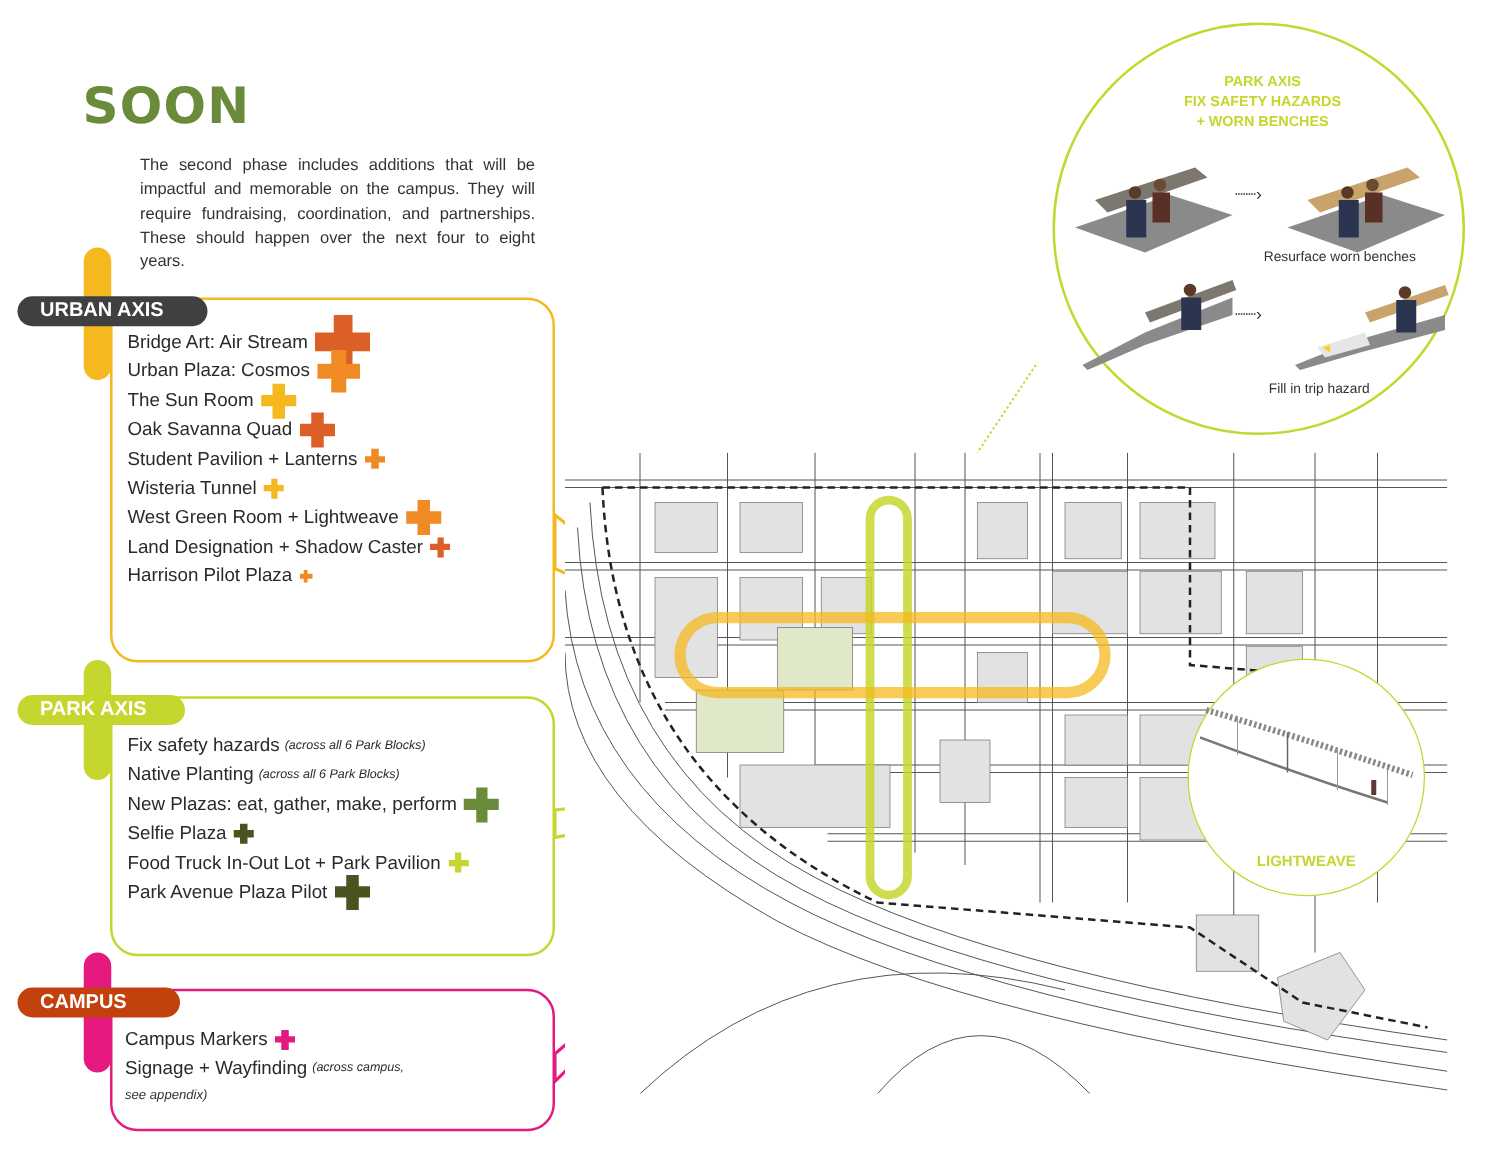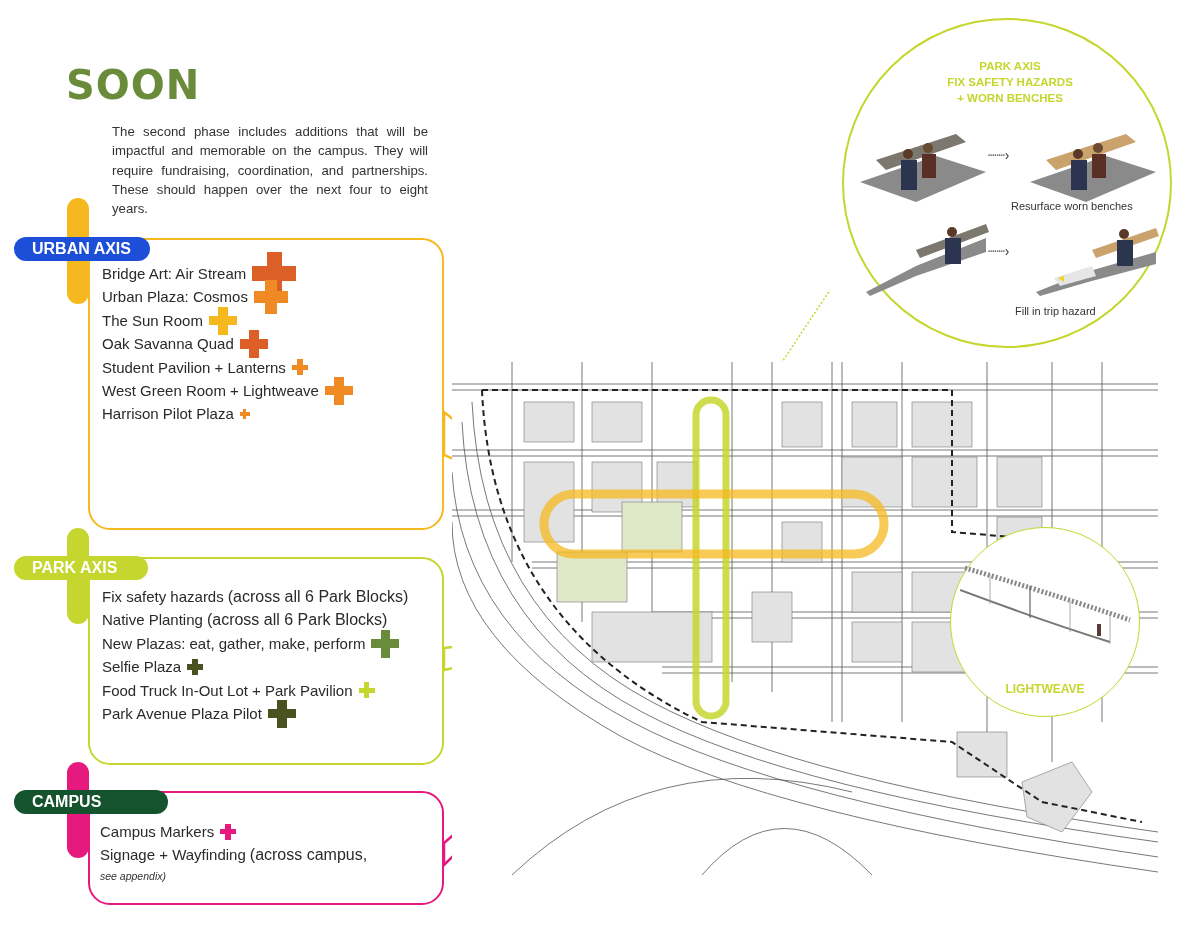--- a/index.html
+++ b/index.html
@@ -6,41 +6,41 @@
   body { width: 1200px; height: 927px; background: #fff; position: relative; overflow: hidden; font-family: "Liberation Sans", sans-serif; color: #2a2a2a; }
   .abs { position: absolute; }
   .title { left: 66px; top: 62px; font-family: "DejaVu Sans", sans-serif; font-weight: 900; font-size: 40px; letter-spacing: 1px; color: #6a8c3a; }
   .intro { left: 112px; top: 122px; width: 316px; font-size: 13.2px; line-height: 19.3px; text-align: justify; color: #333; }
 
   .panel { position: absolute; border: 2.5px solid; border-radius: 22px; background: #fff; }
   .tag-v { position: absolute; width: 22px; border-radius: 11px; }
   .tag-h { position: absolute; height: 24px; border-radius: 12px; color: #fff; font-weight: 700; font-size: 16px; line-height: 24px; padding-left: 18px; }
   .items { position: absolute; list-style: none; font-size: 15px; line-height: 23.4px; color: #2a2a2a; }
   .items li { white-space: nowrap; display: flex; align-items: center; }
-  .items li .note { font-size: 16px; margin-left: 4px; }
+  .items li .note { font-style: italic; font-size: 10px; margin-left: 4px; }
   .plus { display: inline-block; position: relative; margin-left: 6px; }
   .plus::before, .plus::after { content: ""; position: absolute; background: var(--c); }
   .plus::before { left: 33%; top: 0; width: 34%; height: 100%; }
   .plus::after { left: 0; top: 33%; width: 100%; height: 34%; }
 
   .map { left: 452px; top: 362px; width: 706px; height: 513px; background: #fff; overflow: hidden; }
   .callout-circle { border-radius: 50%; border: 2.5px solid #c5d62e; background: #fff; }
   .callout-title { color: #c5d62e; font-weight: 700; font-size: 11.5px; text-align: center; line-height: 16px; }
   .caption { font-size: 11px; color: #333; }
 </style>
 </head>
 <body>
 
 <div class="abs title">SOON</div>
 <div class="abs intro">The second phase includes additions that will be impactful and memorable on the campus. They will require fundraising, coordination, and partnerships. These should happen over the next four to eight years.</div>
 
 <div>
   <div class="panel" style="left:88px; top:238px; width:356px; height:292px; border-color:#f6b81f;"></div>
   <div class="tag-v" style="left:67px; top:198px; height:106px; background:#f6b81f;"></div>
-  <div class="tag-h" style="left:14px; top:237px; width:136px; background:#1d4ed8;">URBAN AXIS</div>
+  <div class="tag-h" style="left:14px; top:237px; width:152px; background:#404040;">URBAN AXIS</div>
   <ul class="items" id="urban-list" style="left:102px; top:262px;">
       <li>
         <span>Bridge Art: Air Stream</span>
         <span class="plus" style="--c: #db5f26; width: 44px; height: 44px; margin-top: -14px; margin-bottom: -14px;"></span>
       </li>
       <li>
         <span>Urban Plaza: Cosmos</span>
         <span class="plus" style="--c: #f08a24; width: 34px; height: 34px; margin-top: -9px; margin-bottom: -9px;"></span>
       </li>
       <li>
@@ -49,22 +49,30 @@
       </li>
       <li>
         <span>Oak Savanna Quad</span>
         <span class="plus" style="--c: #db5f26; width: 28px; height: 28px; margin-top: -6px; margin-bottom: -6px;"></span>
       </li>
       <li>
         <span>Student Pavilion + Lanterns</span>
         <span class="plus" style="--c: #f08a24; width: 16px; height: 16px; margin-top: 0px; margin-bottom: 0px;"></span>
       </li>
       <li>
+        <span>Wisteria Tunnel</span>
+        <span class="plus" style="--c: #f6b81f; width: 16px; height: 16px; margin-top: 0px; margin-bottom: 0px;"></span>
+      </li>
+      <li>
         <span>West Green Room + Lightweave</span>
         <span class="plus" style="--c: #f08a24; width: 28px; height: 28px; margin-top: -6px; margin-bottom: -6px;"></span>
+      </li>
+      <li>
+        <span>Land Designation + Shadow Caster</span>
+        <span class="plus" style="--c: #db5f26; width: 16px; height: 16px; margin-top: 0px; margin-bottom: 0px;"></span>
       </li>
       <li>
         <span>Harrison Pilot Plaza</span>
         <span class="plus" style="--c: #f08a24; width: 10px; height: 10px; margin-top: 3px; margin-bottom: 3px;"></span>
       </li>
     </ul>
 </div>
 
 <div>
   <div class="panel" style="left:88px; top:557px; width:356px; height:208px; border-color:#c5d62e;"></div>
@@ -94,21 +102,21 @@
       <li>
         <span>Park Avenue Plaza Pilot</span>
         <span class="plus" style="--c: #4a5220; width: 28px; height: 28px; margin-top: -6px; margin-bottom: -6px;"></span>
       </li>
     </ul>
 </div>
 
 <div>
   <div class="panel" style="left:88px; top:791px; width:356px; height:114px; border-color:#e6197f;"></div>
   <div class="tag-v" style="left:67px; top:762px; height:96px; background:#e6197f;"></div>
-  <div class="tag-h" style="left:14px; top:790px; width:154px; background:#14532d;">CAMPUS</div>
+  <div class="tag-h" style="left:14px; top:790px; width:130px; background:#c2410c;">CAMPUS</div>
   <ul class="items" id="campus-list" style="left:100px; top:820px;">
       <li>
         <span>Campus Markers</span>
         <span class="plus" style="--c: #e6197f; width: 16px; height: 16px; margin-top: 0px; margin-bottom: 0px;"></span>
       </li>
       <li>
         <span>Signage + Wayfinding</span>
         <span class="note">(across campus,</span>
       </li>
     </ul>

